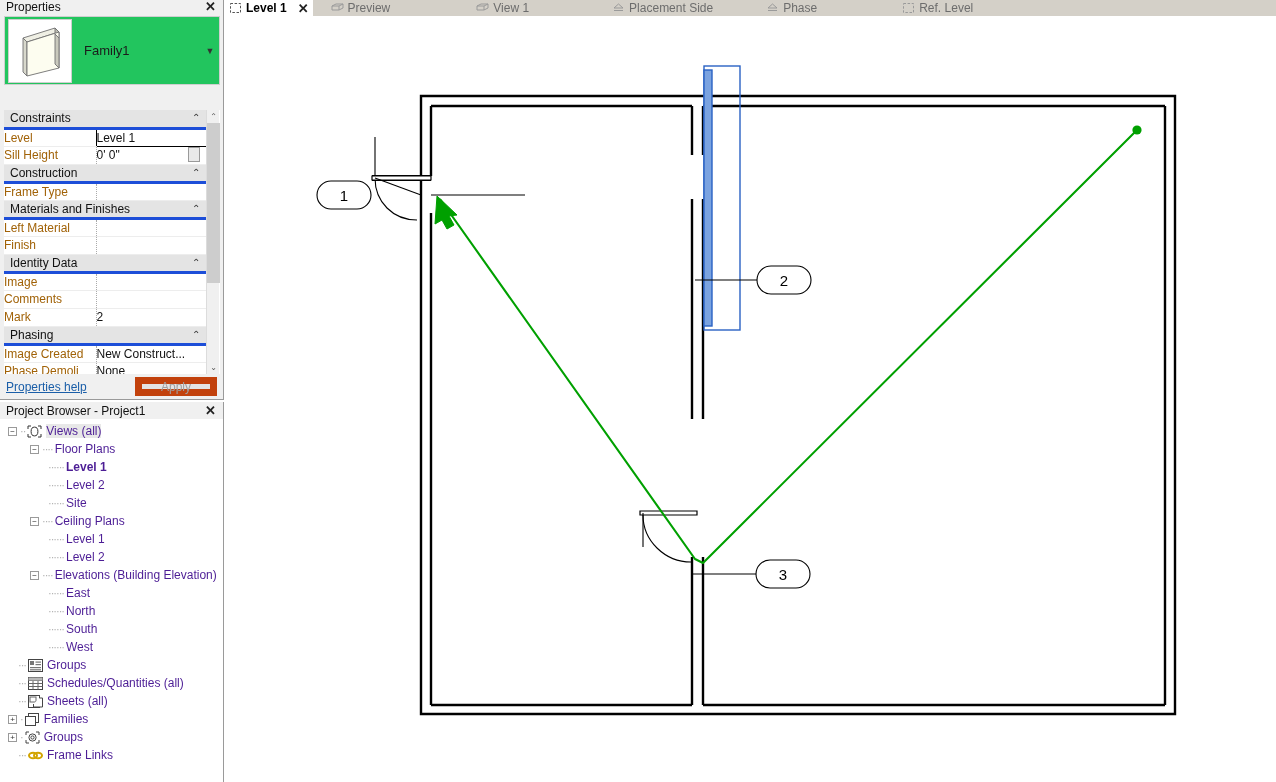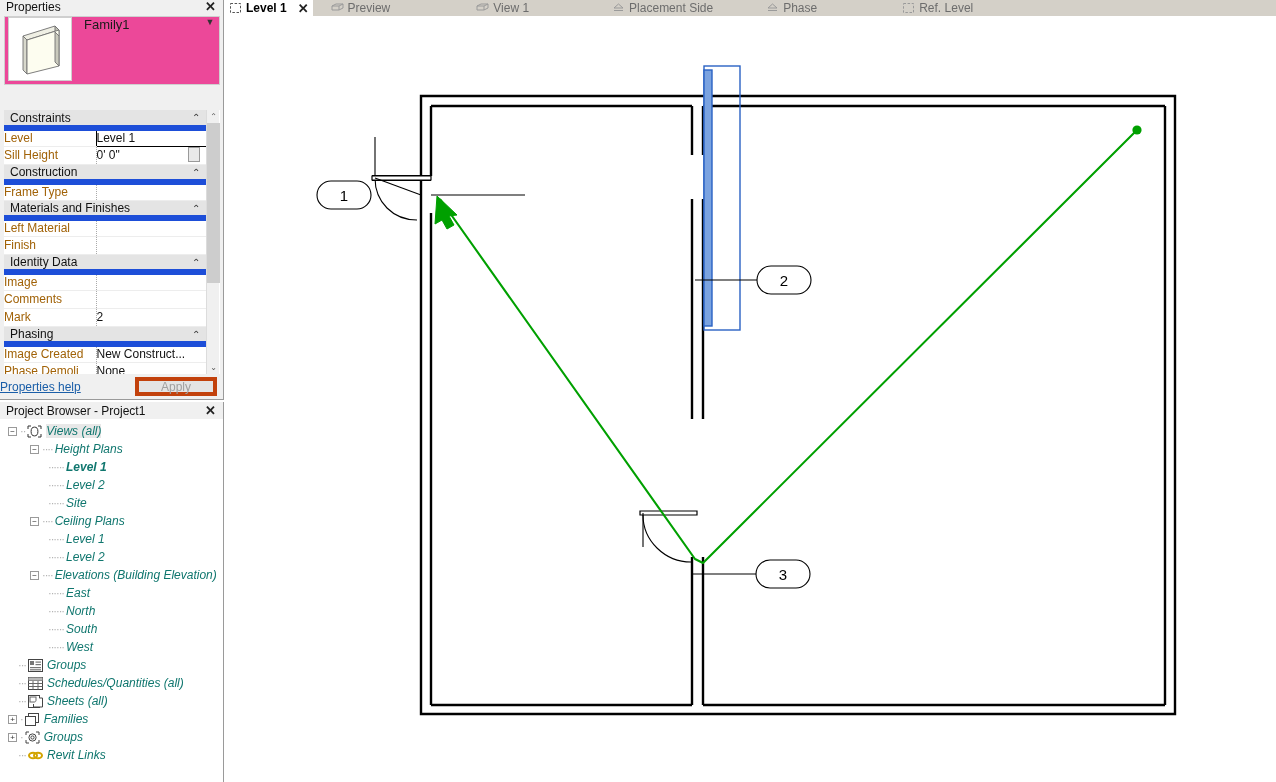--- a/index.html
+++ b/index.html
@@ -45,22 +45,22 @@
   }
   .props-header {
     height: 14px; display: flex; align-items: flex-start;
     padding: 0 3px 0 6px; background: #f0f0f0;
   }
   .props-title { font-size: 12px; color: #111; flex: 1 1 auto; }
   .panel-close { font-size: 13px; font-weight: bold; color: #222; cursor: pointer; line-height: 1; padding-right: 4px;}
 
   .type-selector {
     position: absolute; left: 4px; top: 16px; width: 216px; height: 69px;
-    border: 1px solid #cfcfcf; background: #ec4899;
-    display: flex; align-items: flex-start;
+    border: 1px solid #cfcfcf; background: #22c55e;
+    display: flex; align-items: center;
   }
   .thumb {
     width: 64px; height: 64px; margin-left: 3px;
     background: #ffffff; border: 1px solid #cfcfcf;
     position: relative; overflow: hidden;
   }
   .thumb svg { display: block; }
   .type-name { margin-left: 12px; font-size: 13px; color: #1b1b1b; flex: 1 1 auto; }
   .type-caret { width: 18px; text-align: center; color: #333; font-size: 9px; }
 
@@ -78,46 +78,46 @@
     display: flex; align-items: center; gap: 4px; font-size: 12px; color: #111; cursor: pointer;
   }
 
   .props-scrollarea {
     position: absolute; left: 4px; top: 110px; width: 216px; height: 264px;
     background: #fff; overflow: hidden;
   }
   .ptable { width: 203px; border-collapse: collapse; }
   .grp-row td {
     background: #e4e4e4; font-size: 12px; height: 18px; padding: 0 0 0 6px;
-    border-bottom: 6px solid #1d4ed8; color: #111;
+    border-bottom: 3px solid #1d4ed8; color: #111;
     position: relative;
   }
   .grp-row .chev { position: absolute; right: 6px; top: 2px; font-size: 10px; color: #333; }
   .p-row td { height: 18px; font-size: 12px; padding: 0; border-bottom: 1px solid #ededed; }
   .p-name { padding-left: 11px; width: 92px; color: #a16207; }
   .p-val  { border-left: 1px dotted #aaa; border-right: 1px dotted #aaa; padding-left: 4px; color:#111; }
   .p-row.boxed .p-val {
     border: 1px solid #000; background:#fff; height: 16px;
   }
   .pscroll {
     position: absolute; right: 4px; top: 110px; width: 13px; height: 264px;
     background: #f0f0f0; border-left: 1px solid #dcdcdc;
   }
   .pscroll .arrow { width: 13px; height: 13px; display:flex; align-items:center; justify-content:center; font-size: 8px; color:#555; }
   .pscroll .thumbbar { position:absolute; left:0; top:13px; width:13px; height:160px; background:#cdcdcd; }
   .sill-spin { position: absolute; left: 188px; top: 147px; width: 12px; height: 15px; background: #e9e9e9; border: 1px solid #9a9a9a; }
 
   .props-footer {
     position: absolute; left: 0; bottom: 1px; width: 223px; height: 23px;
-    display: flex; align-items: center; 
+    display: flex; align-items: center; padding-left: 6px;
   }
   .props-help { color: #1a5ea8; text-decoration: underline; font-size: 12px; cursor: pointer; }
   .apply-btn {
     position: absolute; right: 6px; top: 2px; width: 82px; height: 19px;
-    background: #e4e4e4; border: 4px solid #c2410c; color: #a0a0a0;
+    background: #e4e4e4; border: 7px solid #c2410c; color: #a0a0a0;
     font-size: 12px; display: flex; align-items: center; justify-content: center;
   }
 
   
   .browser {
     position: absolute; left: 0; top: 402px; width: 224px; height: 380px;
     background: #ffffff; border-right: 1px solid #9a9a9a;
   }
   .browser-header {
     height: 17px; display: flex; align-items: center; padding: 0 3px 0 6px;
@@ -125,21 +125,21 @@
   }
   .browser-title { flex: 1 1 auto; font-size: 12px; color: #111; }
   .tree { padding: 3px 0 0 0; }
   .tnode { display: flex; align-items: center; height: 18px; font-size: 12px; white-space: nowrap; position: relative;}
   .tnode .exp {
     width: 9px; height: 9px; border: 1px solid #9a9a9a; background: #fff;
     font-size: 8px; line-height: 7px; text-align: center; color: #333; flex: 0 0 9px;
     margin-right: 3px;
   }
   .tnode .dash { color: #b0b0b0; font-size: 11px; letter-spacing: -1px; flex: 0 0 auto; margin-right: 2px;}
-  .tnode .tlabel { color: #0f766e; font-style: italic; }
+  .tnode .tlabel { color: #4c1d95; }
   .tnode .tlabel.sel { background: #e8e8e8; }
   .tnode .tlabel.bold { font-weight: bold; }
   .tnode .ticon { width: 15px; height: 13px; margin-right: 4px; flex: 0 0 15px; }
 
   
   .canvas {
     position: absolute; left: 225px; top: 17px; width: 1051px; height: 765px;
     background: #ffffff; overflow: hidden;
   }
   .canvas svg { display: block; }
@@ -330,21 +330,21 @@
               <path d="M1 1 h3 M1 1 v3 M14 1 h-3 M14 1 v3 M1 12 h3 M1 12 v-3 M14 12 h-3 M14 12 v-3" stroke="#333" fill="none"></path>
               <ellipse cx="7.5" cy="6.5" rx="3.4" ry="4.4" fill="none" stroke="#333"></ellipse>
             </svg>
         </span>
         <span class="tlabel sel">Views (all)</span>
       </div>
 
       <div class="tnode" style="padding-left:30px">
         <span class="exp">−</span>
         <span class="dash">····</span>
-        <span class="tlabel">Height Plans</span>
+        <span class="tlabel">Floor Plans</span>
       </div>
       <div class="tnode" style="padding-left:48px">
         <span class="dash">······</span>
         <span class="tlabel bold">Level 1</span>
       </div>
       <div class="tnode" style="padding-left:48px">
         <span class="dash">······</span>
         <span class="tlabel">Level 2</span>
       </div>
       <div class="tnode" style="padding-left:48px">
@@ -448,21 +448,21 @@
         <span class="tlabel">Groups</span>
       </div>
       <div class="tnode" style="padding-left:18px">
         <span class="dash">···</span>
         <span class="ticon">
           <svg width="15" height="13" viewBox="0 0 15 13">
               <ellipse cx="5" cy="6.5" rx="4" ry="2.8" fill="none" stroke="#d2a400" stroke-width="2"></ellipse>
               <ellipse cx="10" cy="6.5" rx="4" ry="2.8" fill="none" stroke="#d2a400" stroke-width="2"></ellipse>
             </svg>
         </span>
-        <span class="tlabel">Revit Links</span>
+        <span class="tlabel">Frame Links</span>
       </div>
 
     </div>
   </div>
 
   <div class="canvas">
     <svg width="1051" height="765" viewBox="0 0 1051 765">
 
       <g fill="none" stroke="#000000" stroke-width="2.4">
         <path d="M196 79 L950 79 L950 697 L196 697 Z"></path>

